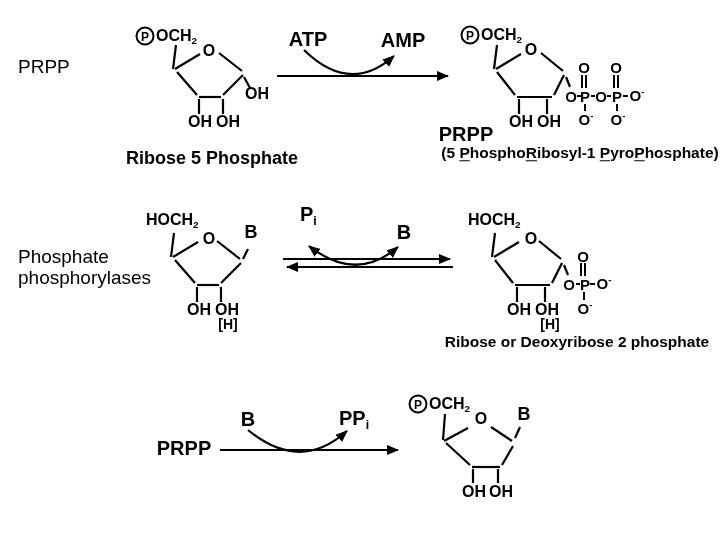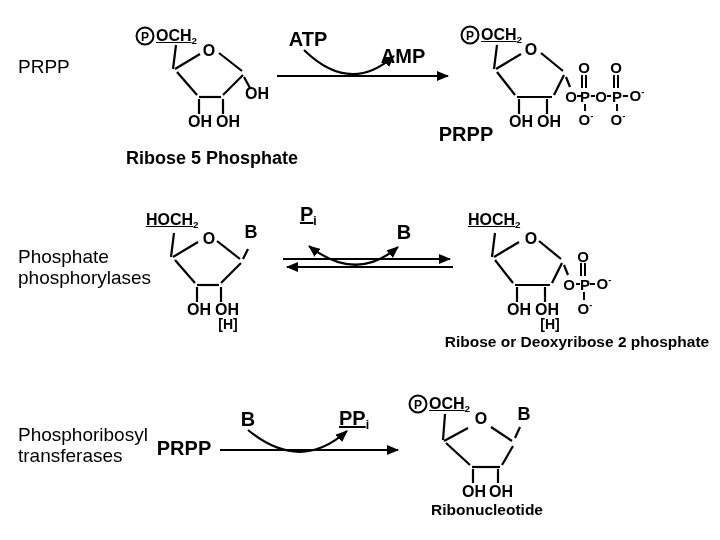--- a/index.html
+++ b/index.html
@@ -3,21 +3,21 @@
 <meta charset="utf-8">
 <style>
   html,body{margin:0;padding:0;background:#fff;}
   .canvas{
     position:relative;width:720px;height:540px;background:#ffffff;
     font-family:"Liberation Sans","DejaVu Sans",sans-serif;color:#000;overflow:hidden;
   }
   .bonds{position:absolute;left:0;top:0;}
   .enzyme{position:absolute;font-size:19px;line-height:21px;font-weight:400;white-space:nowrap;}
   .ctr{position:absolute;transform:translate(-50%,-50%);white-space:nowrap;line-height:1;}
-  .lft{position:absolute;white-space:nowrap;line-height:1.05;text-decoration:underline;}
+  .lft{position:absolute;white-space:nowrap;line-height:1.05;}
   .atom{font-weight:bold;font-size:16px;}
   .asm{font-weight:bold;font-size:15px;}
   .bB{font-weight:bold;font-size:18px;}
   .cof{font-weight:bold;font-size:20px;}
   .nm{font-weight:bold;font-size:15.5px;}
   .nm-lg{font-weight:bold;font-size:18px;}
   .nm-xl{font-weight:bold;font-size:20px;}
   .bracket{font-weight:bold;font-size:14px;}
   .pcircle{
     position:absolute;transform:translate(-50%,-50%);
@@ -143,37 +143,38 @@
 
   <span class="pcircle" style="left:145px;top:36px">P</span>
   <span class="lft atom" style="left:156px;top:28px"><span>OCH</span><span class="sub">2</span></span>
   <span class="ctr atom" style="left:209px;top:51px">O</span>
   <span class="ctr atom" style="left:257px;top:94px">OH</span>
   <span class="ctr atom" style="left:200px;top:122px">OH</span>
   <span class="ctr atom" style="left:228px;top:122px">OH</span>
   <span class="ctr nm-lg" style="left:212px;top:158px">Ribose 5 Phosphate</span>
 
   <span class="ctr cof" style="left:308px;top:39px">ATP</span>
-  <span class="ctr cof" style="left:403px;top:56px">AMP</span>
+  <span class="ctr cof" style="left:403px;top:40px">AMP</span>
 
   <span class="pcircle" style="left:470px;top:35px">P</span>
   <span class="lft atom" style="left:481px;top:27px"><span>OCH</span><span class="sub">2</span></span>
   <span class="ctr atom" style="left:531px;top:50px">O</span>
   <span class="ctr asm" style="left:571px;top:96px">O</span>
   <span class="ctr asm" style="left:585px;top:96px">P</span>
   <span class="ctr asm" style="left:601px;top:96px">O</span>
   <span class="ctr asm" style="left:617px;top:96px">P</span>
   <span class="ctr asm" style="left:637px;top:95px"><span>O</span><span class="sup">-</span></span>
   <span class="ctr asm" style="left:584px;top:67px">O</span>
   <span class="ctr asm" style="left:616px;top:67px">O</span>
   <span class="ctr asm" style="left:586px;top:119px"><span>O</span><span class="sup">-</span></span>
   <span class="ctr asm" style="left:618px;top:119px"><span>O</span><span class="sup">-</span></span>
   <span class="ctr atom" style="left:521px;top:122px">OH</span>
   <span class="ctr atom" style="left:549px;top:122px">OH</span>
   <span class="ctr nm-xl" style="left:466px;top:134px">PRPP</span>
+  <span class="ctr nm" style="left:580px;top:153px"><span>(5 </span><span class="u">P</span><span>hospho</span><span class="u">R</span><span>ibosyl-1 </span><span class="u">P</span><span>yro</span><span class="u">P</span><span>hosphate)</span></span>
 
   <div class="enzyme" style="left:18px;top:246px">
     <div>Phosphate</div>
     <div>phosphorylases</div>
   </div>
 
   <span class="lft atom" style="left:146px;top:212px"><span>HOCH</span><span class="sub">2</span></span>
   <span class="ctr atom" style="left:209px;top:239px">O</span>
   <span class="ctr bB" style="left:251px;top:232px">B</span>
   <span class="ctr atom" style="left:199px;top:310px">OH</span>
@@ -188,30 +189,25 @@
   <span class="ctr asm" style="left:569px;top:284px">O</span>
   <span class="ctr asm" style="left:585px;top:284px">P</span>
   <span class="ctr asm" style="left:604px;top:283px"><span>O</span><span class="sup">-</span></span>
   <span class="ctr asm" style="left:583px;top:256px">O</span>
   <span class="ctr asm" style="left:585px;top:308px"><span>O</span><span class="sup">-</span></span>
   <span class="ctr atom" style="left:519px;top:310px">OH</span>
   <span class="ctr atom" style="left:547px;top:310px">OH</span>
   <span class="ctr bracket" style="left:550px;top:324px">[H]</span>
   <span class="ctr nm" style="left:577px;top:342px">Ribose or Deoxyribose 2 phosphate</span>
 
-  <div class="enzyme" style="left:18px;top:424px">
-    <div>Phosphoribosyl</div>
-    <div>transferases</div>
-  </div>
 
   <span class="ctr nm-xl" style="left:184px;top:448px">PRPP</span>
   <span class="ctr cof" style="left:248px;top:419px">B</span>
   <span class="lft cof" style="left:339px;top:408px"><span>PP</span><span class="sub">i</span></span>
 
   <span class="pcircle" style="left:418px;top:404px">P</span>
   <span class="lft atom" style="left:429px;top:396px"><span>OCH</span><span class="sub">2</span></span>
   <span class="ctr atom" style="left:481px;top:419px">O</span>
   <span class="ctr bB" style="left:524px;top:414px">B</span>
   <span class="ctr atom" style="left:474px;top:492px">OH</span>
   <span class="ctr atom" style="left:501px;top:492px">OH</span>
-  <span class="ctr nm" style="left:487px;top:510px">Ribonucleotide</span>
 
 </div>
 
 </body></html>

